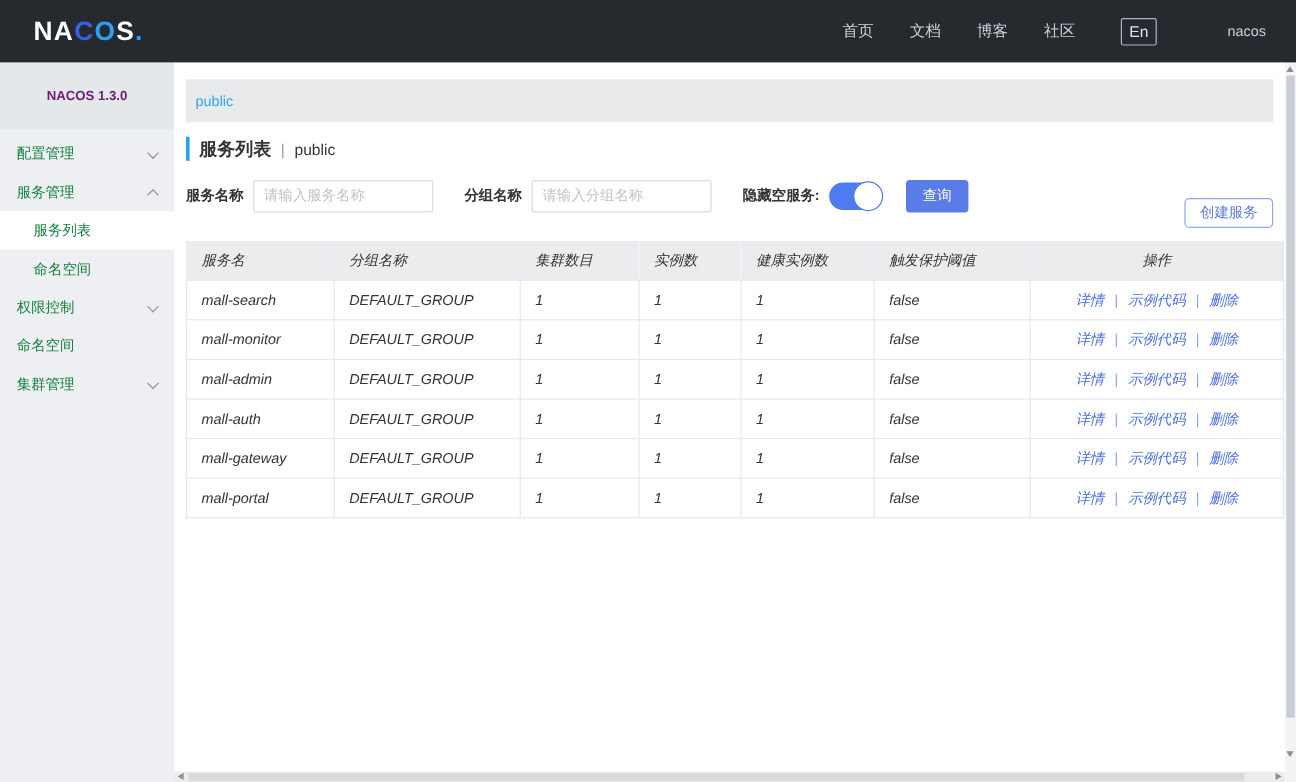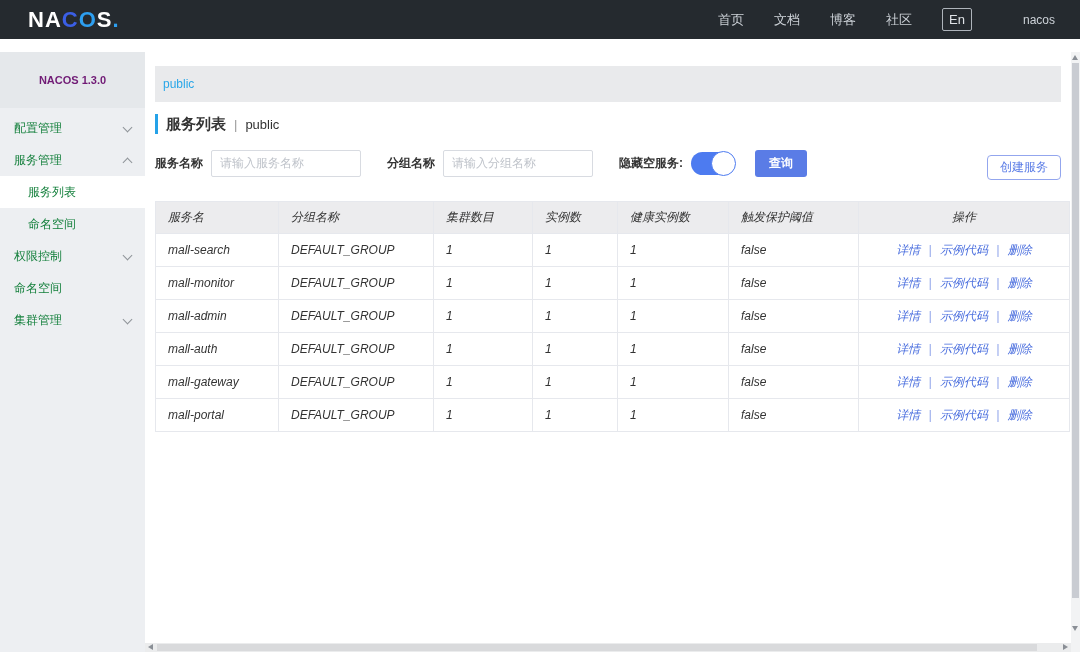--- a/index.html
+++ b/index.html
@@ -12,23 +12,23 @@
   }
   *{box-sizing:border-box;margin:0;padding:0;}
   html,body{width:1080px;height:652px;overflow:hidden;}
   body{
     font-family:"Liberation Sans","DejaVu Sans",sans-serif;
     font-size:12px;color:#333;background:#fff;position:relative;
   }
 
   
   .topnav{
-    position:absolute;left:0;top:0;width:1080px;height:39px;
+    position:absolute;left:0;top:0;width:1080px;height:52px;
     background:var(--topnav-bg);display:flex;align-items:center;
-    padding:0 25px 0 28px;z-index:5;
+    padding:0 25px 0 28px;z-index:5;gap:8px;
   }
   .logo{font-size:22px;font-weight:bold;letter-spacing:1px;color:#fff;cursor:pointer;}
   .logo .c{color:#3b5fe6;}
   .logo .o{color:#2d9ff0;}
   .logo .dot{color:#2d9ff0;}
   .topnav .spacer{flex:1;}
   .nav-links{display:flex;align-items:center;gap:30px;}
   .nav-link{color:#cdd2d8;font-size:13px;cursor:pointer;}
   .lang-box{
     margin-left:30px;border:1px solid #aeb4bb;border-radius:2px;
@@ -92,24 +92,23 @@
     position:relative;cursor:pointer;margin-right:22px;flex:none;
   }
   .switch .knob{
     position:absolute;right:-3px;top:-1px;width:25px;height:25px;
     background:#fff;border:1px solid #4d7bf0;border-radius:50%;
   }
   .query-btn{
     height:27px;padding:0 14px;background:var(--primary);color:#fff;
     border:none;border-radius:3px;font-size:12px;cursor:pointer;
     font-family:"Liberation Sans","DejaVu Sans",sans-serif;
-    font-weight:bold;
   }
   .create-btn{
-    position:absolute;right:0;top:6px;height:25px;padding:0 12px;
+    position:absolute;right:0;top:16px;height:25px;padding:0 12px;
     background:#fff;color:var(--primary);border:1px solid #93a6ee;
     border-radius:4px;font-size:12px;cursor:pointer;
     font-family:"Liberation Sans","DejaVu Sans",sans-serif;
   }
 
   
   .svc-table{
     margin-top:24px;width:100%;border-collapse:collapse;table-layout:fixed;font-style:italic;
   }
   .svc-table th,.svc-table td{

